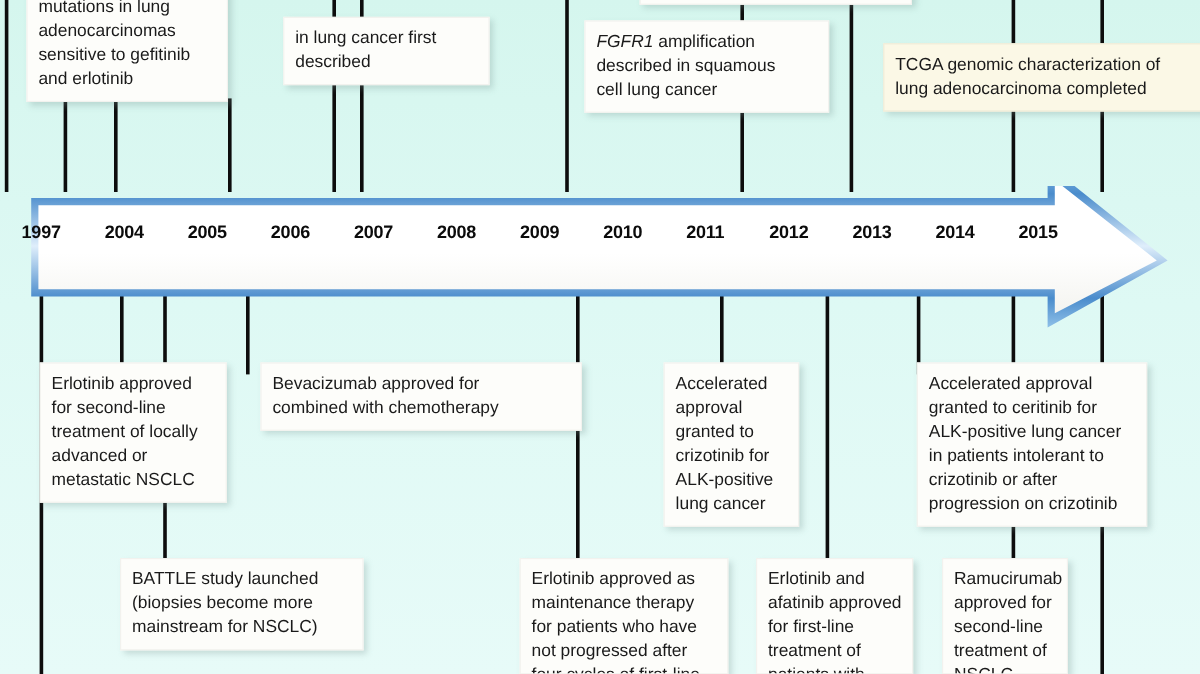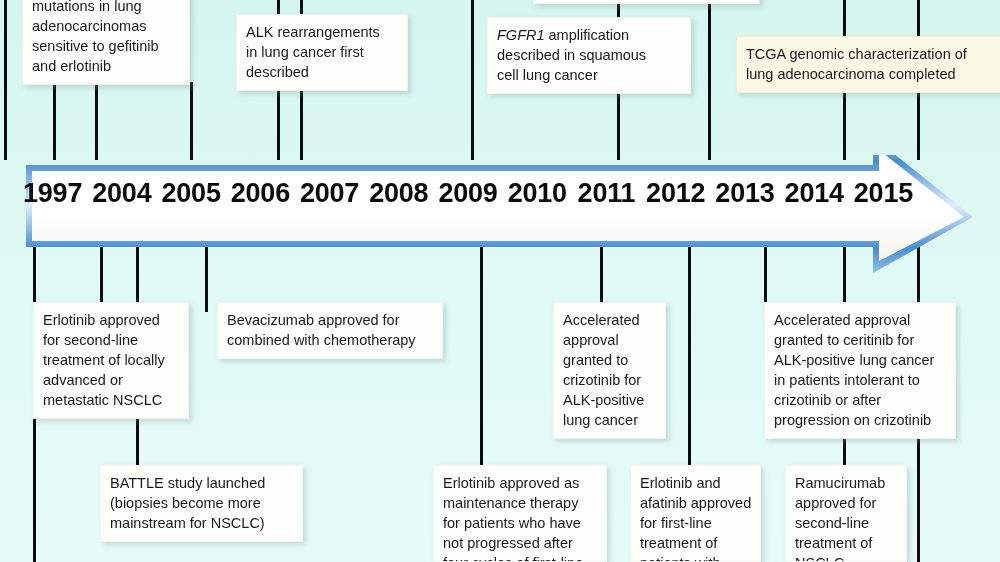--- a/index.html
+++ b/index.html
@@ -46,22 +46,21 @@
     position: absolute;
     left: 18px;
     top: 176px;
     width: 900px;
     height: 34px;
     display: flex;
     align-items: center;
   }
   .year {
     width: 71px;
-    text-align: center;
-    font-size: 27px;
+    font-size: 15px;
     font-weight: bold;
     color: #0b0b0b;
     letter-spacing: -0.2px;
     font-family: "Liberation Sans", sans-serif;
   }
 
   
   .note {
     position: absolute;
     background: #fdfdfa;
@@ -149,21 +148,20 @@
   </div>
 
   <div class="note" style="left:22px; top:-12px; width:168px;">
     <span class="ln">mutations in lung</span>
     <span class="ln">adenocarcinomas</span>
     <span class="ln">sensitive to gefitinib</span>
     <span class="ln">and erlotinib</span>
   </div>
 
   <div class="note" style="left:236px; top:14px; width:172px;">
-    <span class="ln">ALK rearrangements</span>
     <span class="ln">in lung cancer first</span>
     <span class="ln">described</span>
   </div>
 
   <div class="note" style="left:533px; top:-24px; width:227px; height:28px; padding:0;"></div>
 
   <div class="note" style="left:487px; top:17px; width:204px;">
     <span class="ln"><i>FGFR1</i> amplification</span>
     <span class="ln">described in squamous</span>
     <span class="ln">cell lung cancer</span>
@@ -175,21 +173,21 @@
   </div>
 
   <div class="note" style="left:33px; top:302px; width:156px;">
     <span class="ln">Erlotinib approved</span>
     <span class="ln">for second-line</span>
     <span class="ln">treatment of locally</span>
     <span class="ln">advanced or</span>
     <span class="ln">metastatic NSCLC</span>
   </div>
 
-  <div class="note" style="left:217px; top:302px; width:226px;">
+  <div class="note" style="left:217px; top:302px; width:268px;">
     <span class="ln">Bevacizumab approved for</span>
     <span class="ln">combined with chemotherapy</span>
   </div>
 
   <div class="note" style="left:553px; top:302px; width:113px;">
     <span class="ln">Accelerated</span>
     <span class="ln">approval</span>
     <span class="ln">granted to</span>
     <span class="ln">crizotinib for</span>
     <span class="ln">ALK-positive</span>
@@ -220,21 +218,21 @@
   </div>
 
   <div class="note" style="left:630px; top:465px; width:131px; height:97px; overflow:hidden;">
     <span class="ln">Erlotinib and</span>
     <span class="ln">afatinib approved</span>
     <span class="ln">for first-line</span>
     <span class="ln">treatment of</span>
     <span class="ln">patients with</span>
   </div>
 
-  <div class="note" style="left:785px; top:465px; width:122px; height:97px; overflow:hidden;">
+  <div class="note" style="left:785px; top:465px; width:105px; height:97px; overflow:hidden;">
     <span class="ln">Ramucirumab</span>
     <span class="ln">approved for</span>
     <span class="ln">second-line</span>
     <span class="ln">treatment of</span>
     <span class="ln">NSCLC</span>
   </div>
 
 </div>
 
 </body></html>

